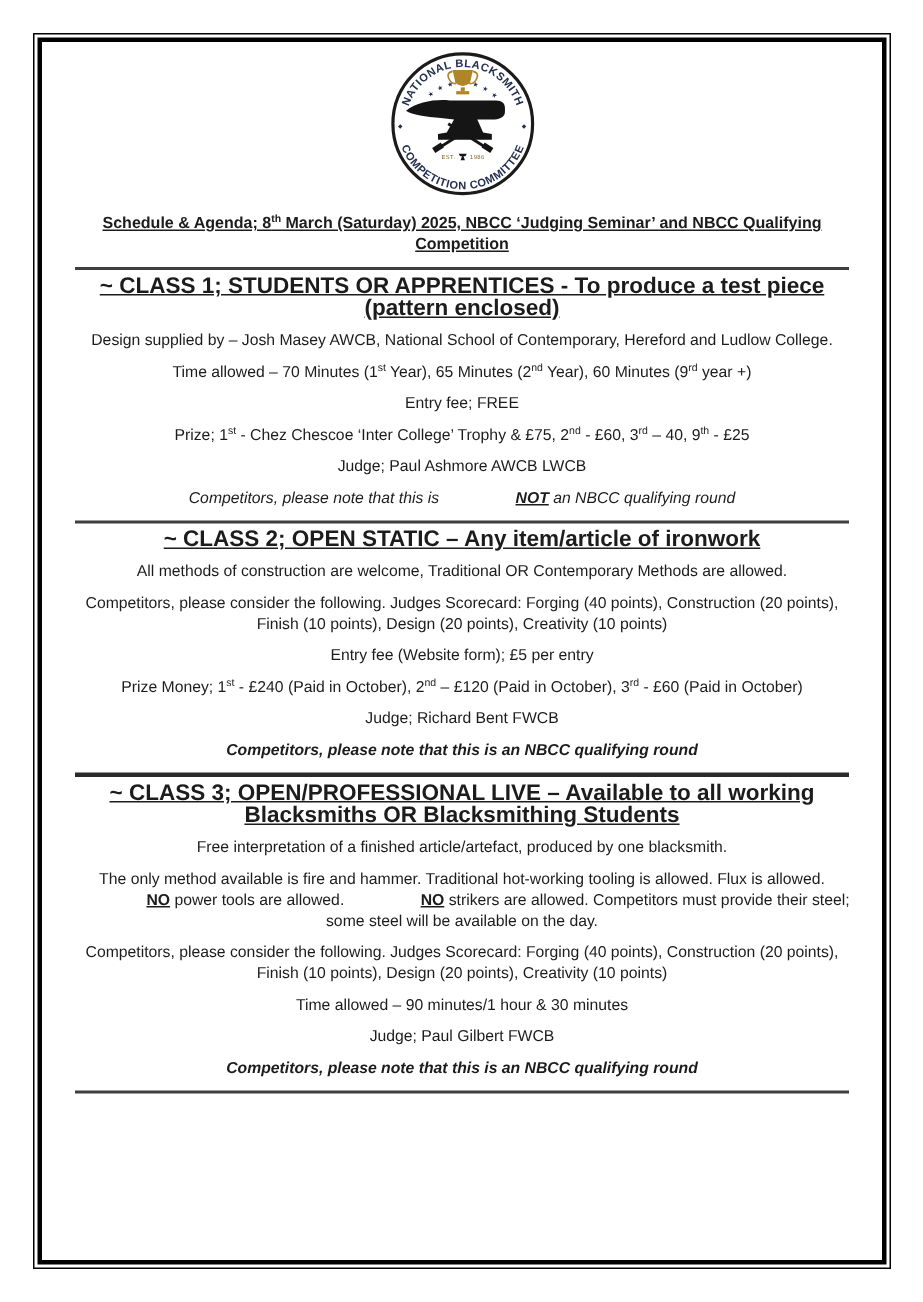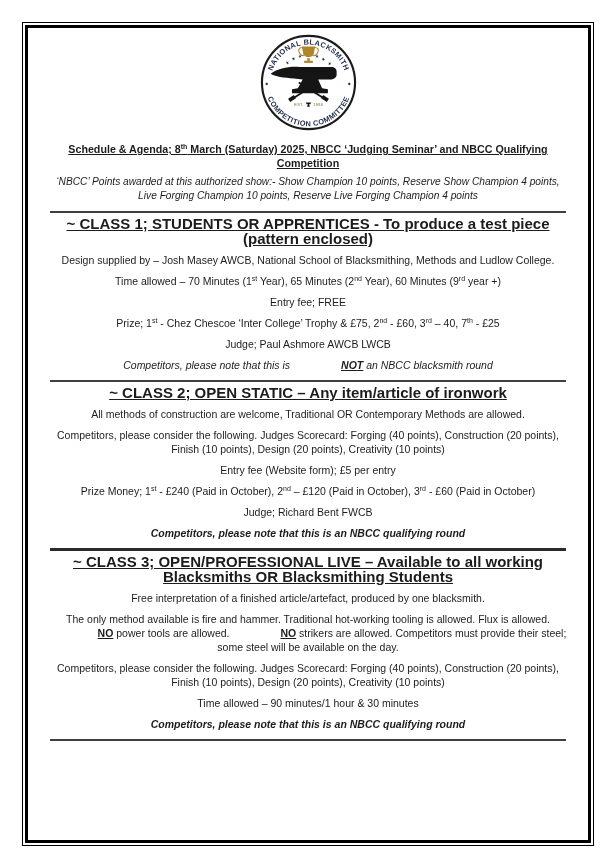--- a/index.html
+++ b/index.html
@@ -88,44 +88,44 @@
         </g>
 
         <path fill="#151515" d="M11 41 C 19 35 31 33 41 34 L 73 34 C 77 34 79 36 79 39 L 79 42 C 79 45 76 47 72 47 L 60 47 L 64 56 L 70 57 L 70 61 L 33 61 L 33 57 L 39 56 L 44 47 L 35 46 C 25 45 15 44 11 41 Z"></path>
 
         <text x="45" y="74.5" font-size="4" fill="#7a6524" text-anchor="end" letter-spacing="0.3">EST.</text>
         <path d="M47.2 70.6 h5.6 l-1 1.7 h-1.3 l1 2.7 h-3 l1 -2.7 h-1.3 z" fill="#151515"></path>
         <text x="55" y="74.5" font-size="4" fill="#7a6524" text-anchor="start" letter-spacing="0.3">1986</text>
       </svg>
 
       <p class="doc-title"><span>Schedule &amp; Agenda; 8</span><sup>th</sup><span> March (Saturday) 2025, NBCC ‘Judging Seminar’ and NBCC Qualifying Competition</span></p>
-      <p class="doc-subtitle">‘NBCC’ Points awarded at this authorized show:- Show Champion 10 points, Reserve Show Champion 4 points, Live Forging Champion 10 points, Reserve Live Forging Champion 4 points</p>
 
       <div>
           <div class="separator"></div>
           <p class="section-heading"><span>~ CLASS 1; STUDENTS OR APPRENTICES - To produce a test piece (pattern enclosed)</span></p>
-          <p class="doc-line"><span>Design supplied by – Josh Masey AWCB, National School of Blacksmithing, Methods and Ludlow College.</span></p>
+          <p class="doc-line"><span>Design supplied by – Josh Masey AWCB, National School of Contemporary, Hereford and Ludlow College.</span></p>
           <p class="doc-line"><span>Time allowed – 70 Minutes (1</span><sup>st</sup><span> Year), 65 Minutes (2</span><sup>nd</sup><span> Year), 60 Minutes (9</span><sup>rd</sup><span> year +)</span></p>
           <p class="doc-line"><span>Entry fee; FREE</span></p>
-          <p class="doc-line"><span>Prize; 1</span><sup>st</sup><span> - Chez Chescoe ‘Inter College’ Trophy &amp; £75, 2</span><sup>nd</sup><span> - £60, 3</span><sup>rd</sup><span> – 40, 7</span><sup>th</sup><span> - £25</span></p>
+          <p class="doc-line"><span>Prize; 1</span><sup>st</sup><span> - Chez Chescoe ‘Inter College’ Trophy &amp; £75, 2</span><sup>nd</sup><span> - £60, 3</span><sup>rd</sup><span> – 40, 9</span><sup>th</sup><span> - £25</span></p>
           <p class="doc-line"><span>Judge; Paul Ashmore AWCB LWCB</span></p>
-          <p class="doc-line italic"><span>Competitors, please note that this is </span><span class="b u">NOT</span><span> an NBCC blacksmith round</span></p>
+          <p class="doc-line italic"><span>Competitors, please note that this is </span><span class="b u">NOT</span><span> an NBCC qualifying round</span></p>
           <div class="separator"></div>
           <p class="section-heading"><span>~ CLASS 2; OPEN STATIC – Any item/article of ironwork</span></p>
           <p class="doc-line"><span>All methods of construction are welcome, Traditional OR Contemporary Methods are allowed.</span></p>
           <p class="doc-line"><span>Competitors, please consider the following. Judges Scorecard: Forging (40 points), Construction (20 points), Finish (10 points), Design (20 points), Creativity (10 points)</span></p>
           <p class="doc-line"><span>Entry fee (Website form); £5 per entry</span></p>
           <p class="doc-line"><span>Prize Money; 1</span><sup>st</sup><span> - £240 (Paid in October), 2</span><sup>nd</sup><span> – £120 (Paid in October), 3</span><sup>rd</sup><span> - £60 (Paid in October)</span></p>
           <p class="doc-line"><span>Judge; Richard Bent FWCB</span></p>
           <p class="doc-line bold-italic"><span>Competitors, please note that this is an NBCC qualifying round</span></p>
           <div class="separator thick"></div>
           <p class="section-heading"><span>~ CLASS 3; OPEN/PROFESSIONAL LIVE – Available to all working Blacksmiths OR Blacksmithing Students</span></p>
           <p class="doc-line"><span>Free interpretation of a finished article/artefact, produced by one blacksmith.</span></p>
           <p class="doc-line"><span>The only method available is fire and hammer. Traditional hot-working tooling is allowed. Flux is allowed. </span><span class="b u">NO</span><span> power tools are allowed. </span><span class="b u">NO</span><span> strikers are allowed. Competitors must provide their steel; some steel will be available on the day.</span></p>
           <p class="doc-line"><span>Competitors, please consider the following. Judges Scorecard: Forging (40 points), Construction (20 points), Finish (10 points), Design (20 points), Creativity (10 points)</span></p>
           <p class="doc-line"><span>Time allowed – 90 minutes/1 hour &amp; 30 minutes</span></p>
+          <p class="doc-line"><span>Judge; Paul Gilbert FWCB</span></p>
           <p class="doc-line bold-italic"><span>Competitors, please note that this is an NBCC qualifying round</span></p>
           <div class="separator"></div>
         </div>
 
     </div>
   </div>
 </div>
 
 </body></html>

